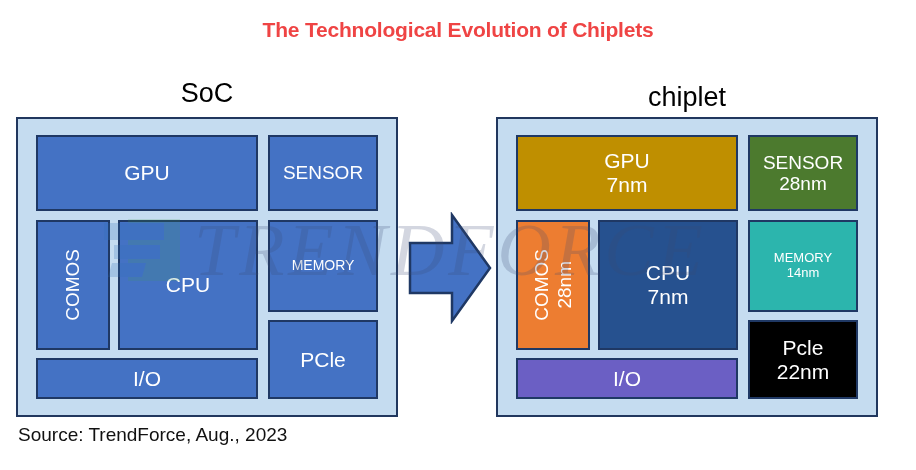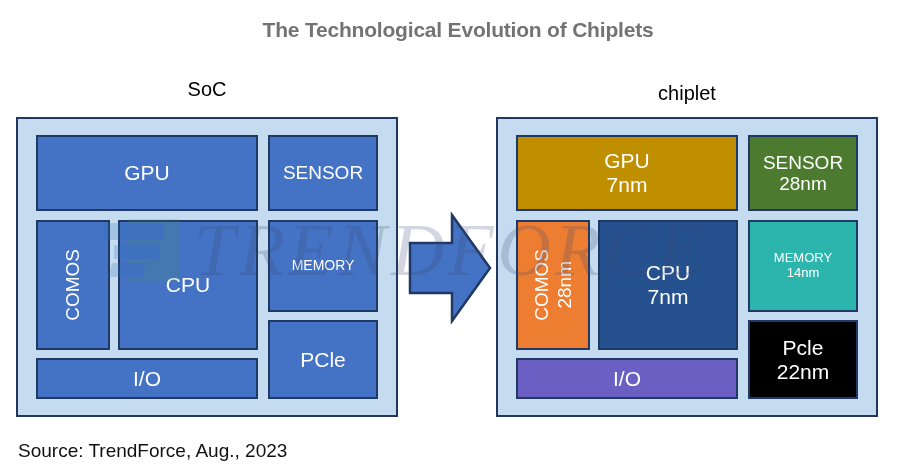--- a/index.html
+++ b/index.html
@@ -17,28 +17,28 @@
 
   
   #page-title {
     position: absolute;
     top: 18px;
     left: 0;
     width: 916px;
     text-align: center;
     font-size: 21px;
     font-weight: bold;
-    color: #737373;
+    color: #ef4444;
     letter-spacing: -0.2px;
   }
 
   
   .panel-caption {
     position: absolute;
-    font-size: 20px;
+    font-size: 27px;
     color: #000000;
     text-align: center;
   }
   #caption-soc     { top: 78px; left: 16px;  width: 382px; }
   #caption-chiplet { top: 82px; left: 496px; width: 382px; }
 
   
   .panel {
     position: absolute;
     background: #c5dcf0;
@@ -160,21 +160,20 @@
     font-style: italic;
   }
 
   
   #source-caption {
     position: absolute;
     left: 18px;
     top: 424px;
     font-size: 19px;
     color: #111111;
-    margin-top: 16px;
   }
 </style>
 </head>
 <body>
 
 <div id="page-title">The Technological Evolution of Chiplets</div>
 
 <div id="watermark">
   <div id="wm-mark">
     <div class="grn"></div>

